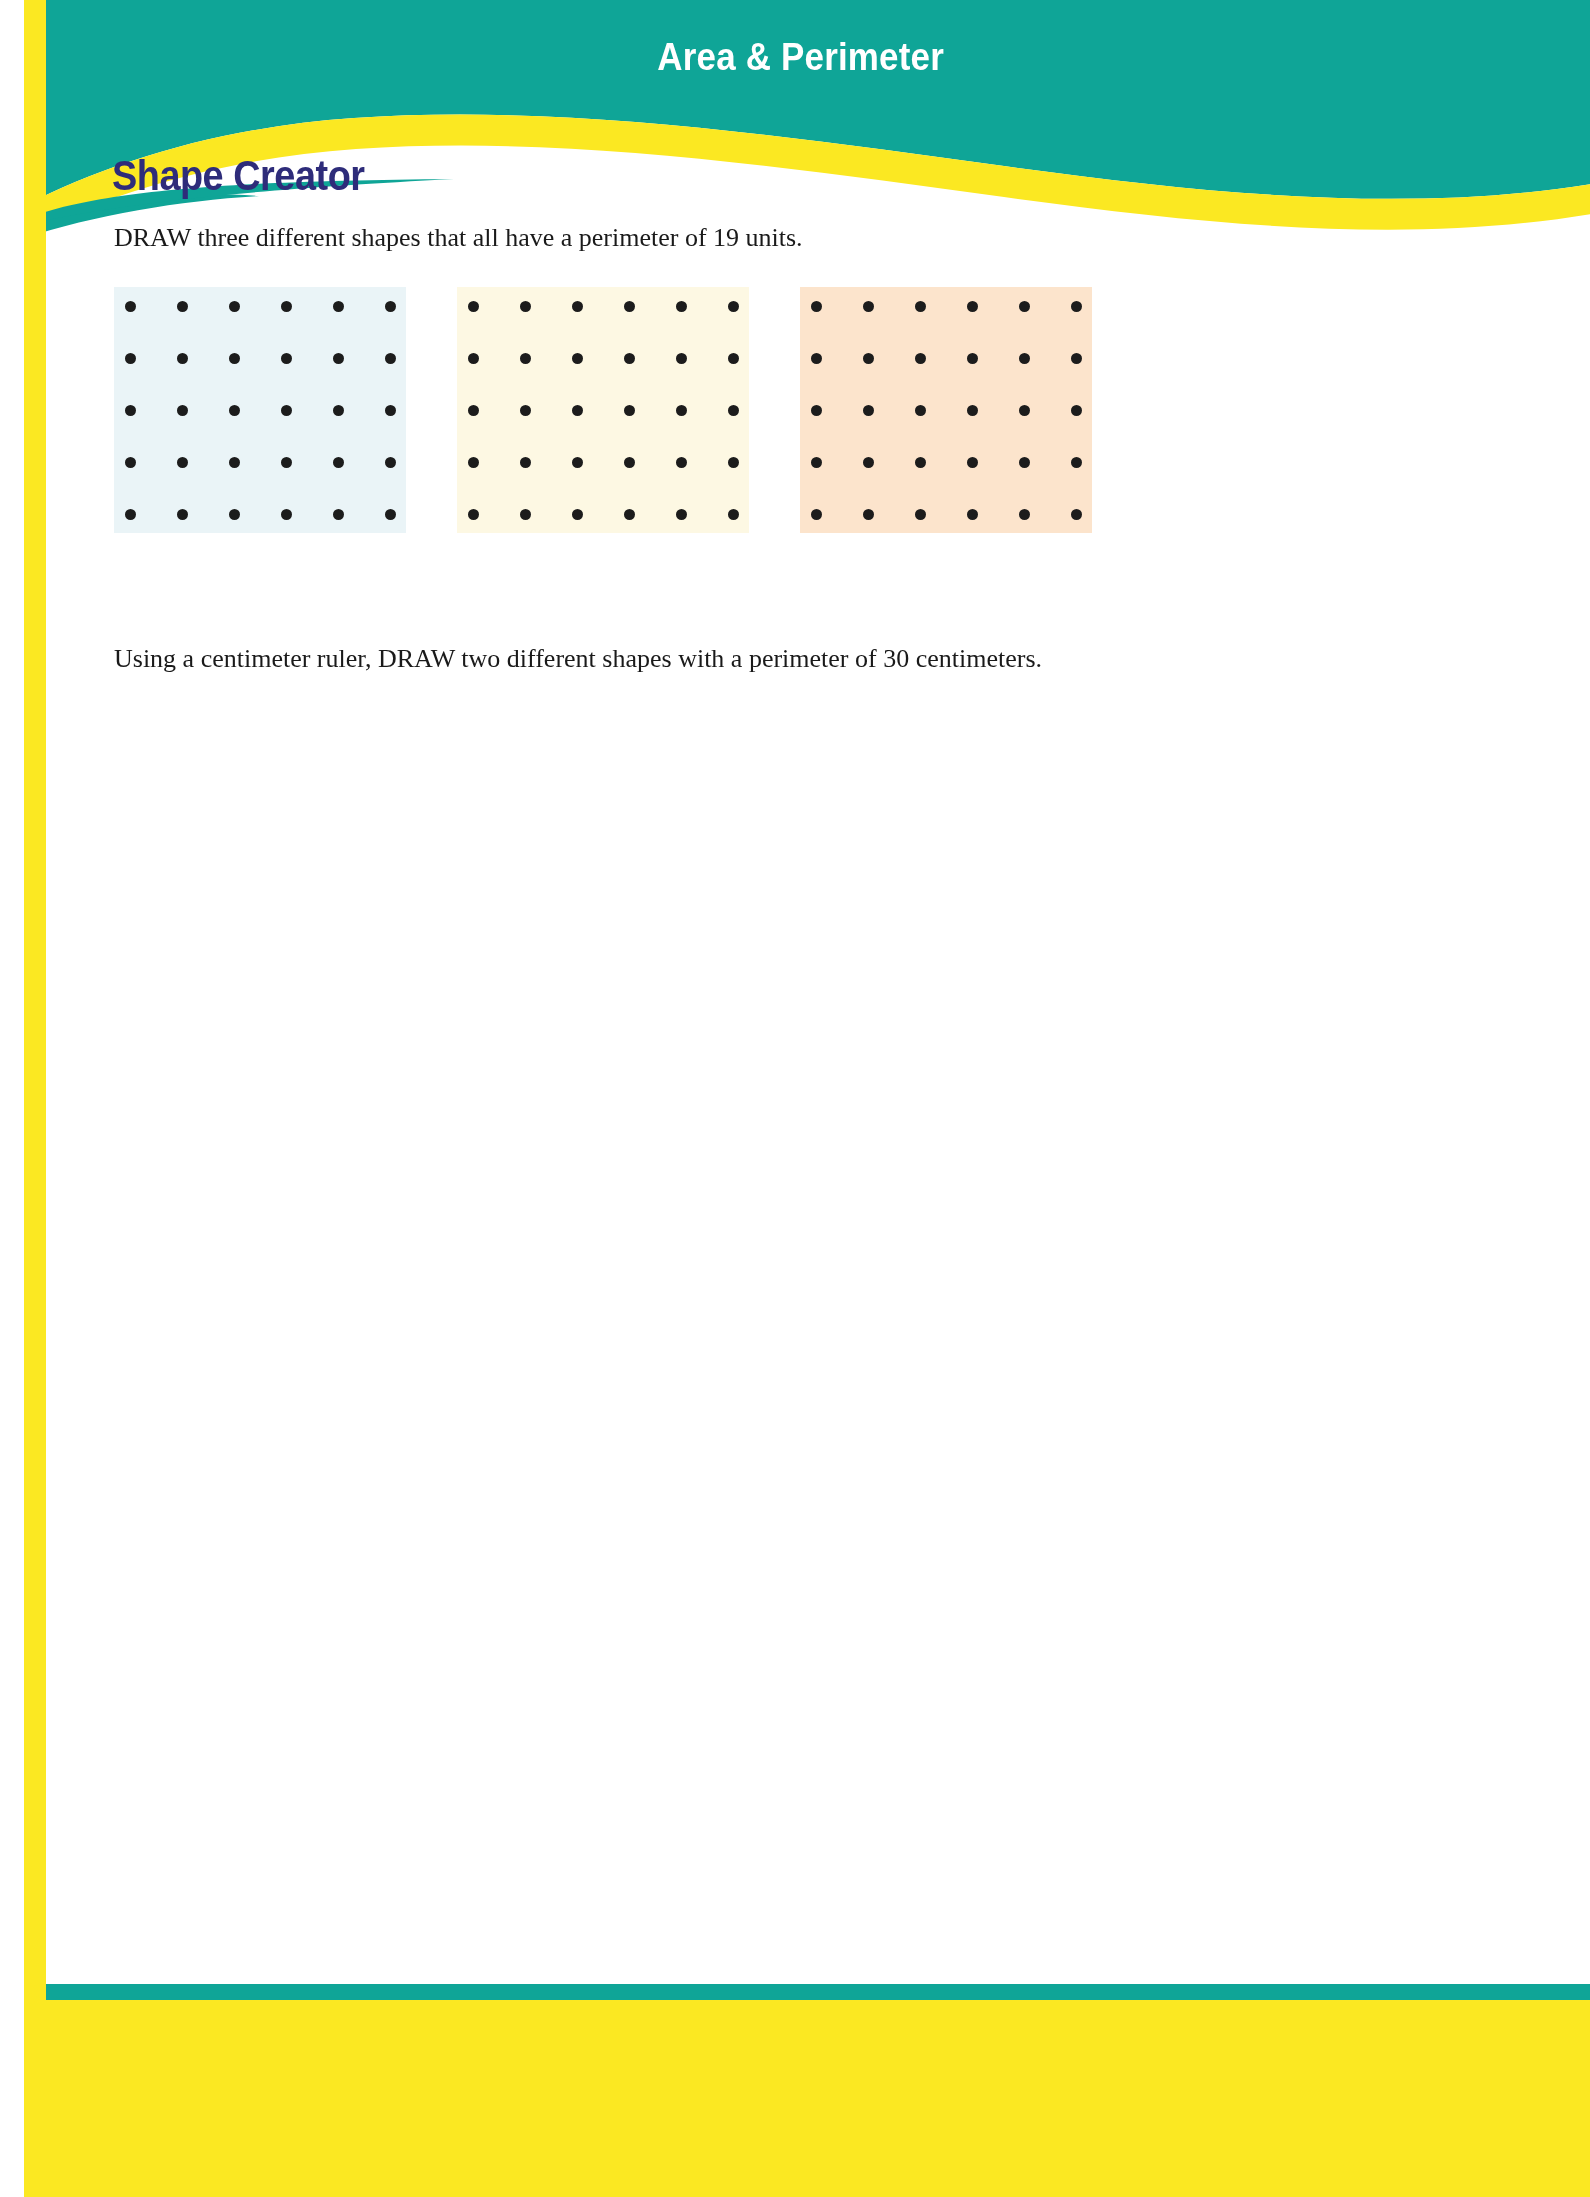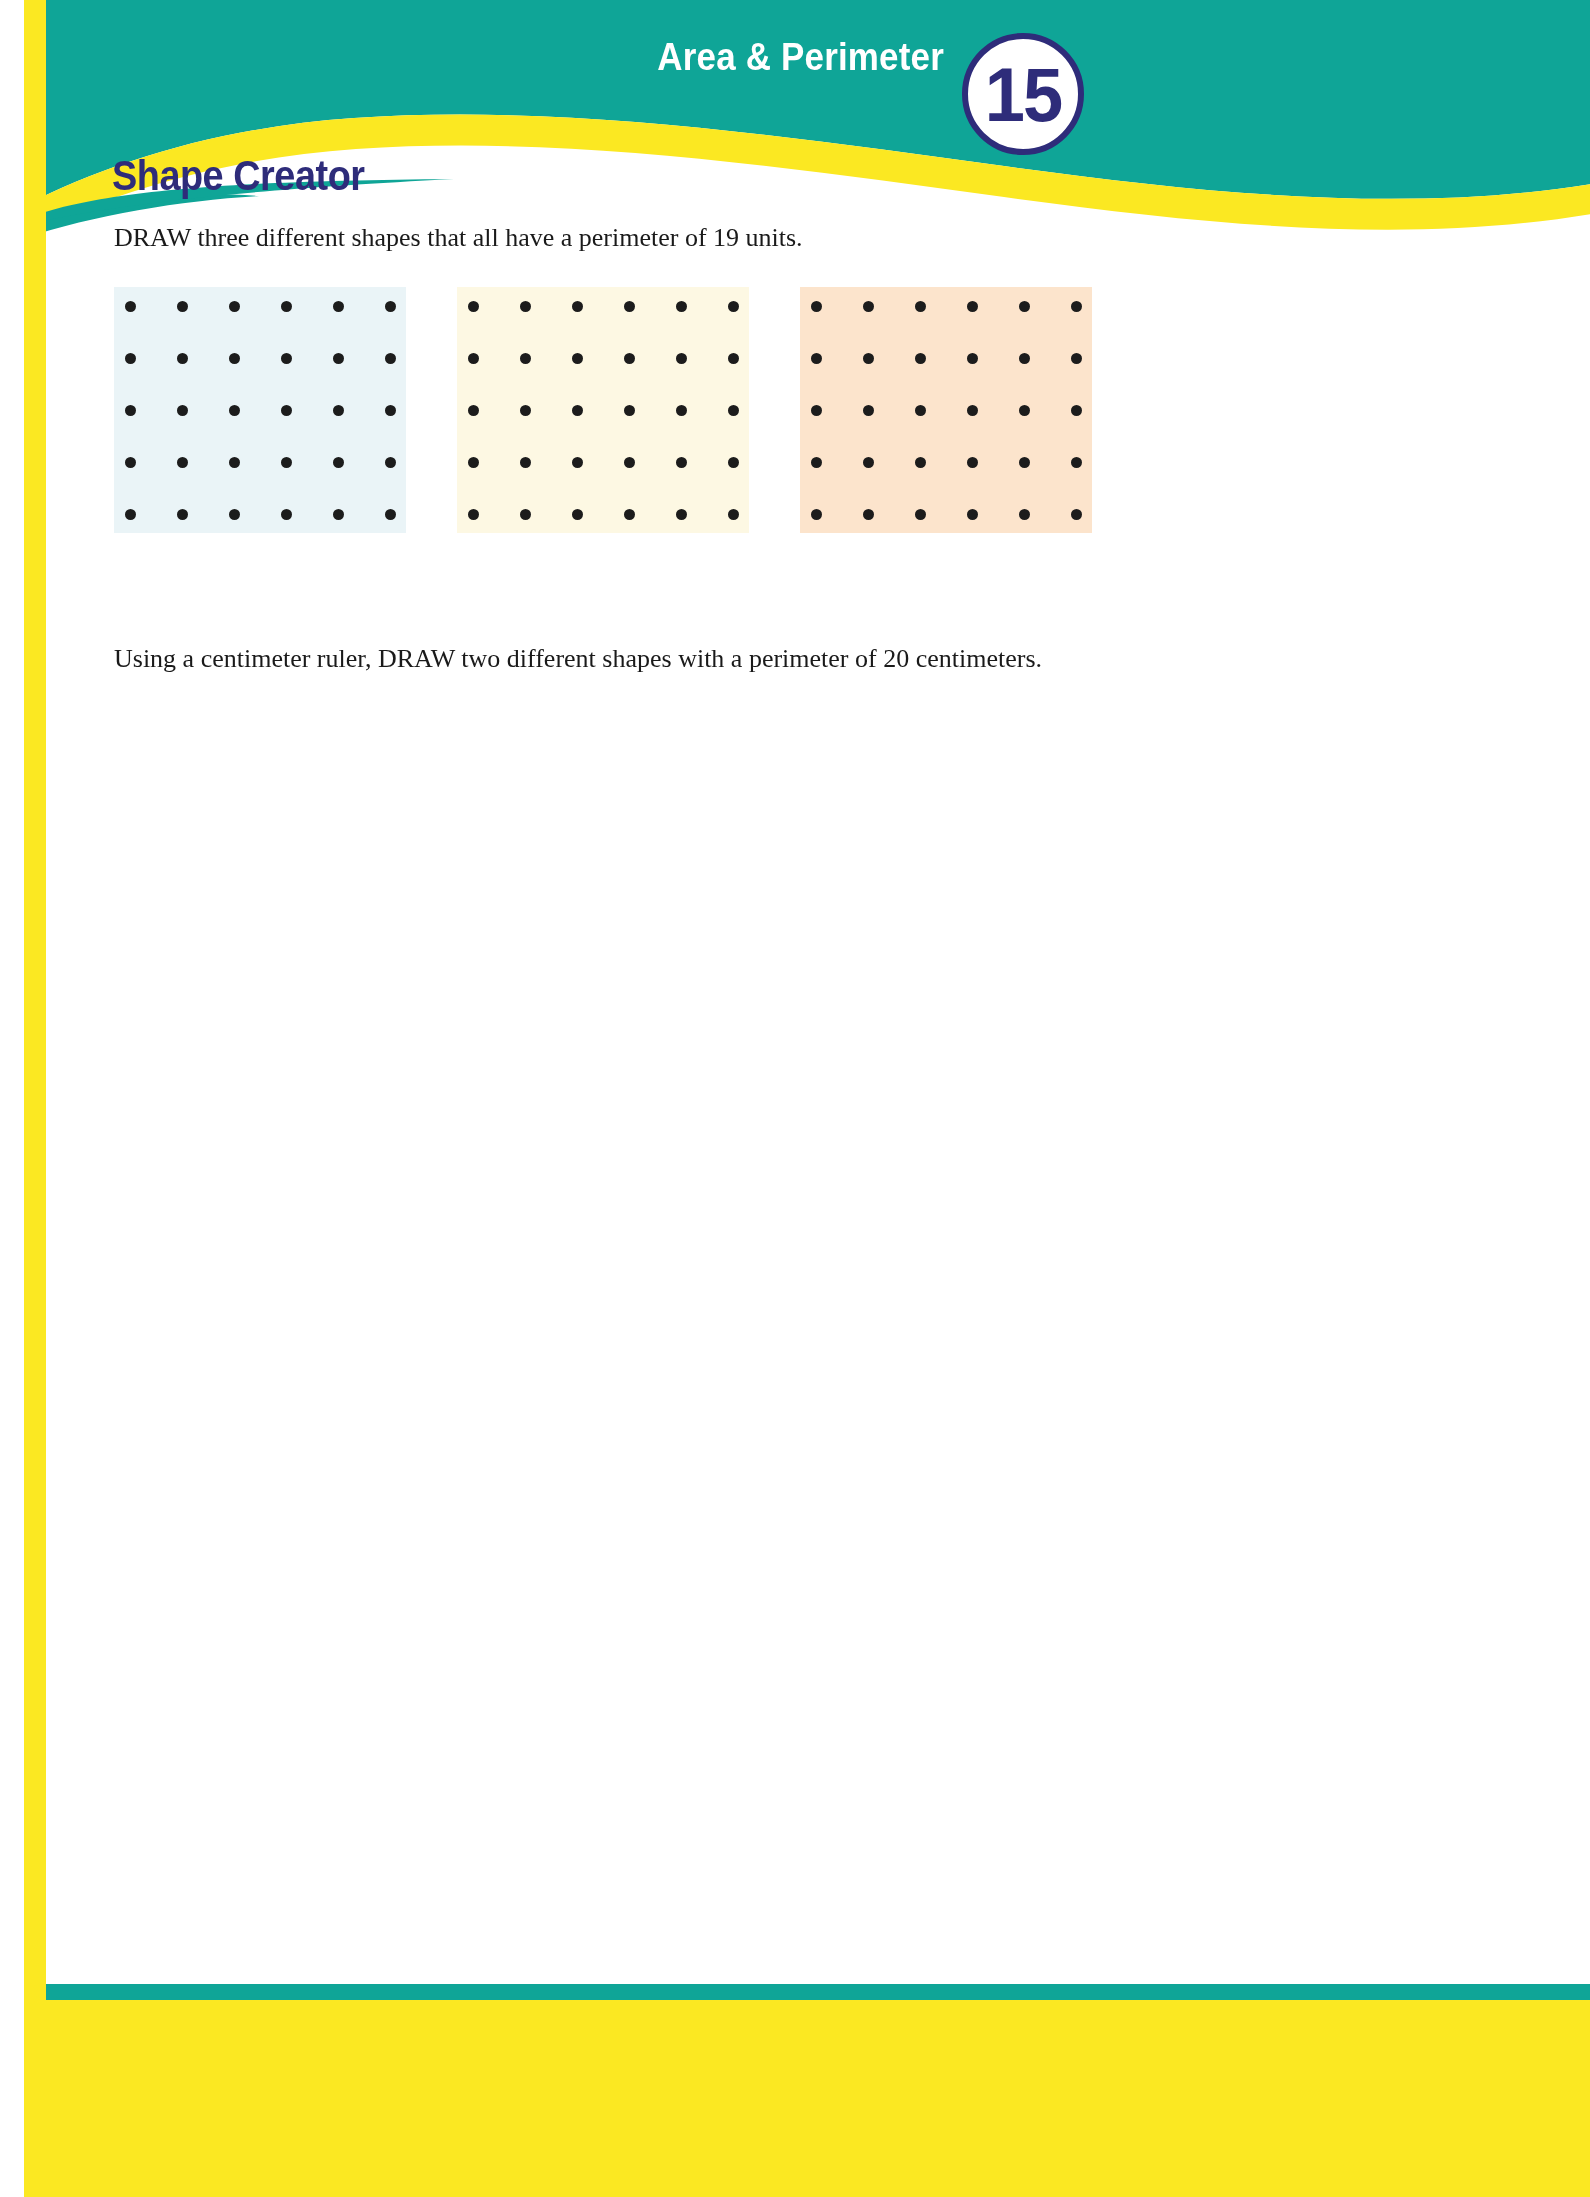--- a/index.html
+++ b/index.html
@@ -168,24 +168,20 @@
   </svg>
 
   <svg style="position:absolute;left:0;top:175px;width:430px;height:50px;z-index:3;" viewBox="0 0 430 50" preserveAspectRatio="none">
     <path d="M0,44 C70,18 180,6 430,4 C200,16 90,30 0,50 Z" fill="#0FA597"></path>
   </svg>
 
   <div class="left-spine"></div>
 
   <div class="header-title">Area &amp; Perimeter</div>
 
-  <div class="badge">
-    <div class="badge-circle"></div>
-    <div class="badge-num">15</div>
-  </div>
 
   <div class="ws-title">Shape Creator</div>
 
   <div class="instruction instruction-1">DRAW three different shapes that all have a perimeter of 19 units.</div>
 
   <div class="grid-row">
     <div class="dot-grid g1" id="dg0" style="background: rgb(234, 244, 247);">
         <div class="dot" style="background: rgb(28, 28, 28); left: 10.5px; top: 13.5px;"></div>
         <div class="dot" style="background: rgb(28, 28, 28); left: 62.5px; top: 13.5px;"></div>
         <div class="dot" style="background: rgb(28, 28, 28); left: 114.5px; top: 13.5px;"></div>
@@ -276,20 +272,20 @@
         <div class="dot" style="background: rgb(28, 28, 28); left: 270.5px; top: 169.5px;"></div>
         <div class="dot" style="background: rgb(28, 28, 28); left: 10.5px; top: 221.5px;"></div>
         <div class="dot" style="background: rgb(28, 28, 28); left: 62.5px; top: 221.5px;"></div>
         <div class="dot" style="background: rgb(28, 28, 28); left: 114.5px; top: 221.5px;"></div>
         <div class="dot" style="background: rgb(28, 28, 28); left: 166.5px; top: 221.5px;"></div>
         <div class="dot" style="background: rgb(28, 28, 28); left: 218.5px; top: 221.5px;"></div>
         <div class="dot" style="background: rgb(28, 28, 28); left: 270.5px; top: 221.5px;"></div>
       </div>
   </div>
 
-  <div class="instruction instruction-2">Using a centimeter ruler, DRAW two different shapes with a perimeter of 20 centimeters.</div>
+  <div class="instruction instruction-2">Using a centimeter ruler, DRAW two different shapes with a perimeter of 30 centimeters.</div>
 
   <div style="position:absolute;left:90px;top:700px;width:1400px;height:760px;z-index:1;"></div>
 
   <div class="footer-teal"></div>
   <div class="footer-yellow"></div>
 
 </div>
 
 </body></html>

